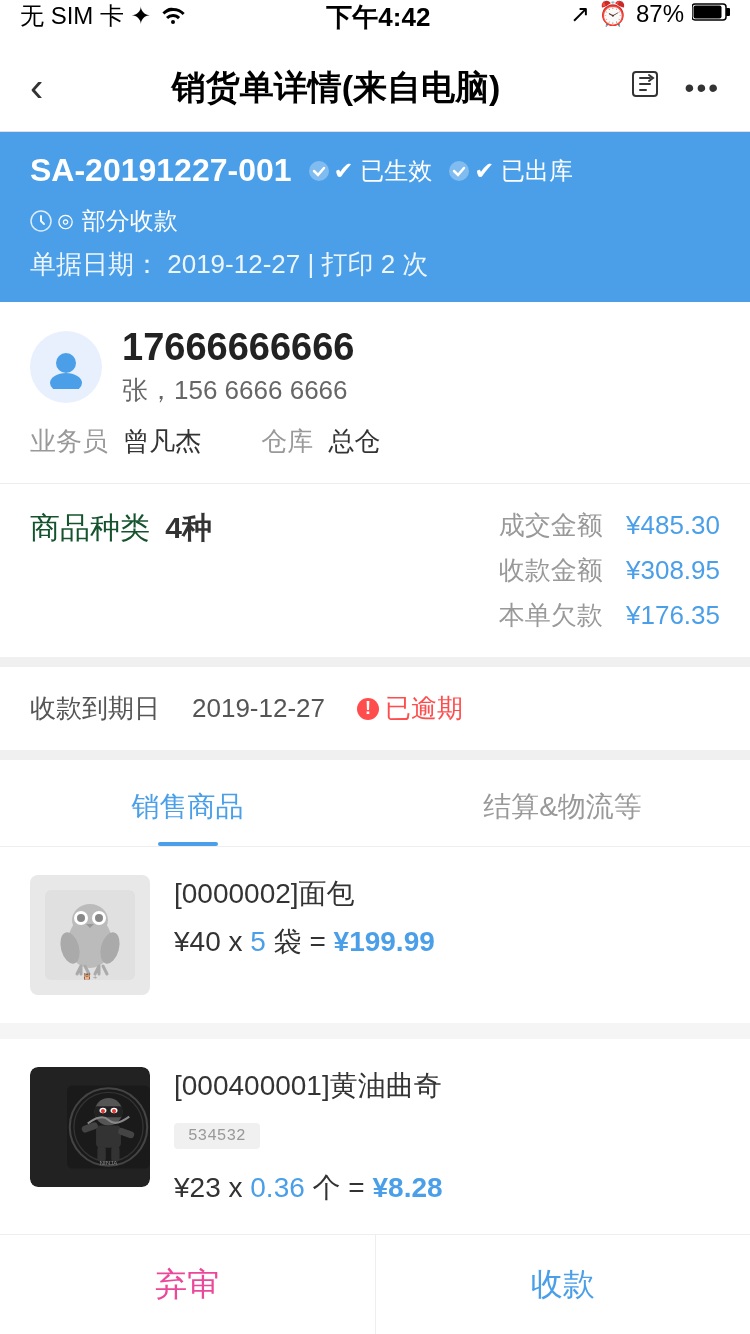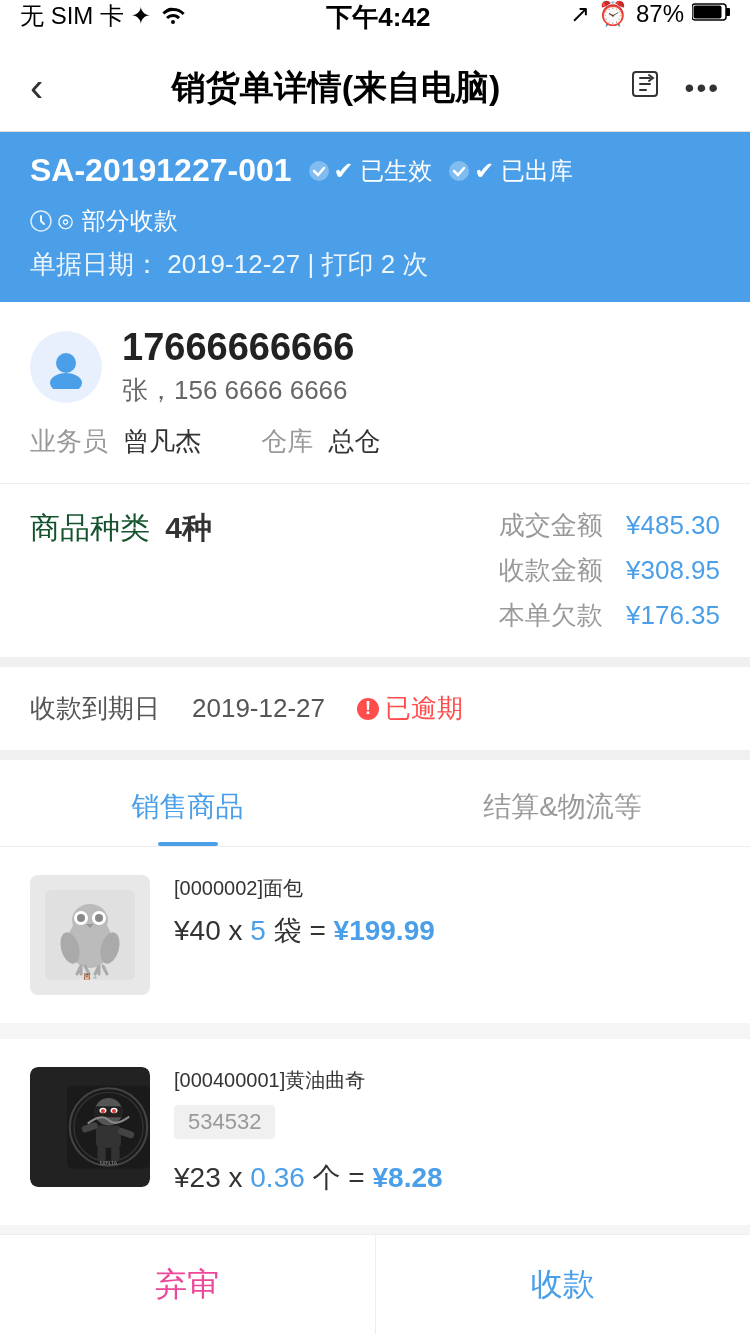--- a/index.html
+++ b/index.html
@@ -141,26 +141,26 @@
       padding: 28px 30px;
       display: flex; gap: 24px; align-items: flex-start;
     }
     .product-thumb {
       width: 120px; height: 120px; border-radius: 8px;
       background: #f0f0f0; flex-shrink: 0;
       display: flex; align-items: center; justify-content: center;
       overflow: hidden;
     }
     .product-info { flex: 1; }
-    .product-name { font-size: 20px; color: #333; margin-bottom: 10px; }
+    .product-name { font-size: 28px; color: #333; margin-bottom: 10px; }
     .product-sku {
       display: inline-block;
       background: #f0f0f0; color: #999;
       padding: 4px 14px; border-radius: 4px;
-      font-size: 22px; margin-bottom: 10px;
+      font-size: 16px; margin-bottom: 10px; font-family: Liberation Mono, monospace;
     }
     .product-price { font-size: 28px; color: #333; }
     .product-price .highlight { color: #4a9fe8; }
     .product-price .total { color: #4a9fe8; font-weight: bold; }
     
     .bottom-bar {
       position: fixed; bottom: 0; left: 0; width: 750px;
       background: #fff;
       display: flex;
       border-top: 1px solid #eee;

